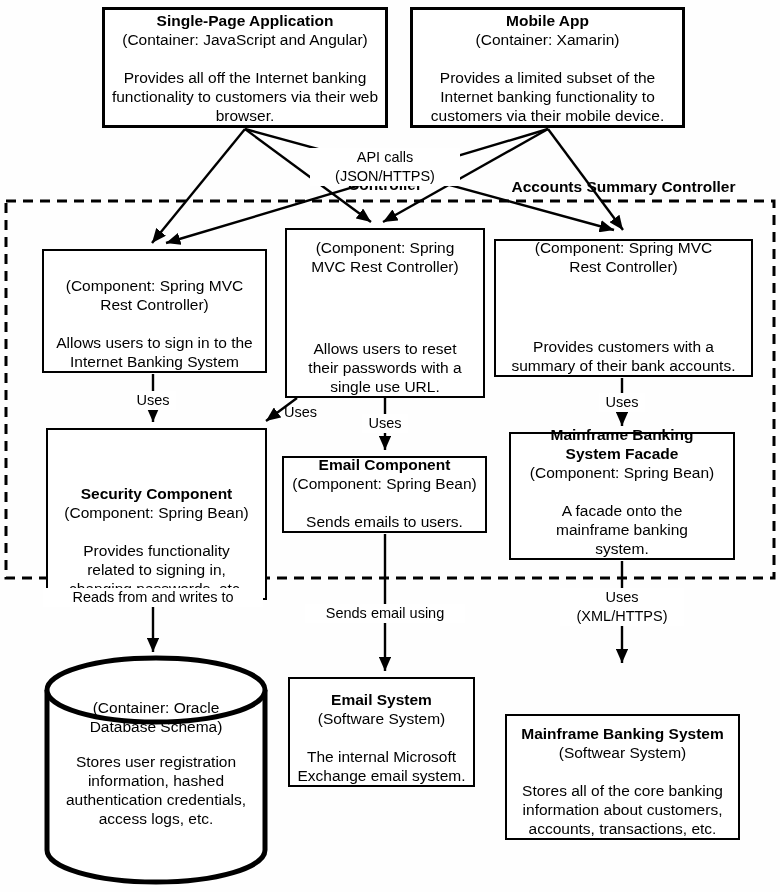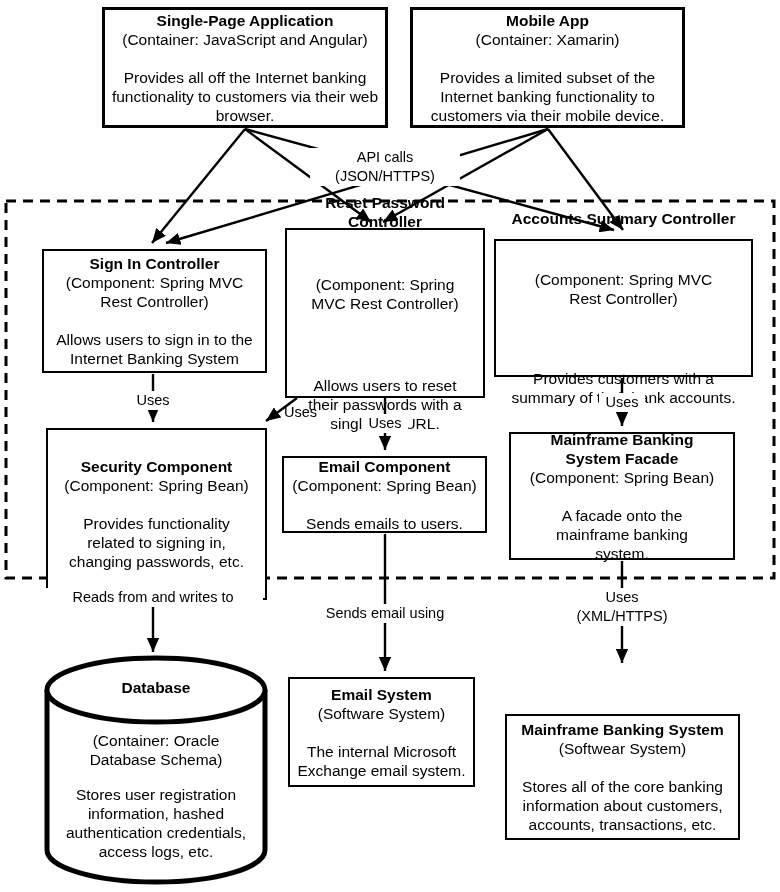--- a/index.html
+++ b/index.html
@@ -4,21 +4,21 @@
 <style>
   html,body{margin:0;padding:0;background:#ffffff;}
   #canvas{
     position:relative;width:780px;height:892px;background:#fefefe;overflow:hidden;
     font-family:"Liberation Sans","DejaVu Sans",sans-serif;color:#000;
   }
   svg.overlay{position:absolute;left:0;top:0;z-index:1;}
   .edge{stroke:#000;stroke-width:2.4;}
   .node{
     position:absolute;z-index:2;background:#ffffff;border:2px solid #000;
-    display:flex;flex-direction:column;justify-content:center;
+    display:flex;flex-direction:column;justify-content:flex-end;
     text-align:center;font-size:15.5px;line-height:19px;box-sizing:border-box;
   }
   .node.b3{border-width:3px;}
   .node .title{font-weight:bold;}
   .node .desc{margin-top:19px;}
   .mw156{max-width:156px;margin-left:auto;margin-right:auto;}
   .mw165{max-width:165px;margin-left:auto;margin-right:auto;}
   .mw175{max-width:175px;margin-left:auto;margin-right:auto;}
   .mw180{max-width:180px;margin-left:auto;margin-right:auto;}
   .mw185{max-width:185px;margin-left:auto;margin-right:auto;}
@@ -81,21 +81,20 @@
     <div class="desc">Provides all off the Internet banking functionality to customers via their web browser.</div>
   </div>
 
   <div class="node b3" style="left:410px;top:7px;width:275px;height:121px;">
     <div class="title">Mobile App</div>
     <div class="sub">(Container: Xamarin)</div>
     <div class="desc">Provides a limited subset of the Internet banking functionality to customers via their mobile device.</div>
   </div>
 
   <div class="node" style="left:42px;top:249px;width:225px;height:124px;">
-    <div class="title">Sign In Controller</div>
     <div class="sub mw180">(Component: Spring MVC Rest Controller)</div>
     <div class="desc">Allows users to sign in to the Internet Banking System</div>
   </div>
 
   <div class="node" style="left:285px;top:228px;width:200px;height:170px;gap:44px;">
     <div class="title">Reset Password Controller</div>
     <div class="sub mw156">(Component: Spring MVC Rest Controller)</div>
     <div class="desc mw165">Allows users to reset their passwords with a single use URL.</div>
   </div>
 
@@ -129,21 +128,20 @@
     <div class="desc">The internal Microsoft Exchange email system.</div>
   </div>
 
   <div class="node" style="left:505px;top:669px;width:235px;height:126px;margin-top:45px;">
     <div class="title">Mainframe Banking System</div>
     <div class="sub">(Softwear System)</div>
     <div class="desc">Stores all of the core banking information about customers, accounts, transactions, etc.</div>
   </div>
 
   <div class="db-text">
-    <div class="title">Database</div>
     <div class="sub mw156">(Container: Oracle Database Schema)</div>
     <div class="desc">Stores user registration information, hashed authentication credentials, access logs, etc.</div>
   </div>
 
 
   <div class="edge-label" style="left:310px;top:148px;width:150px;">
     <div>API calls</div>
     <div>(JSON/HTTPS)</div>
   </div>
 

